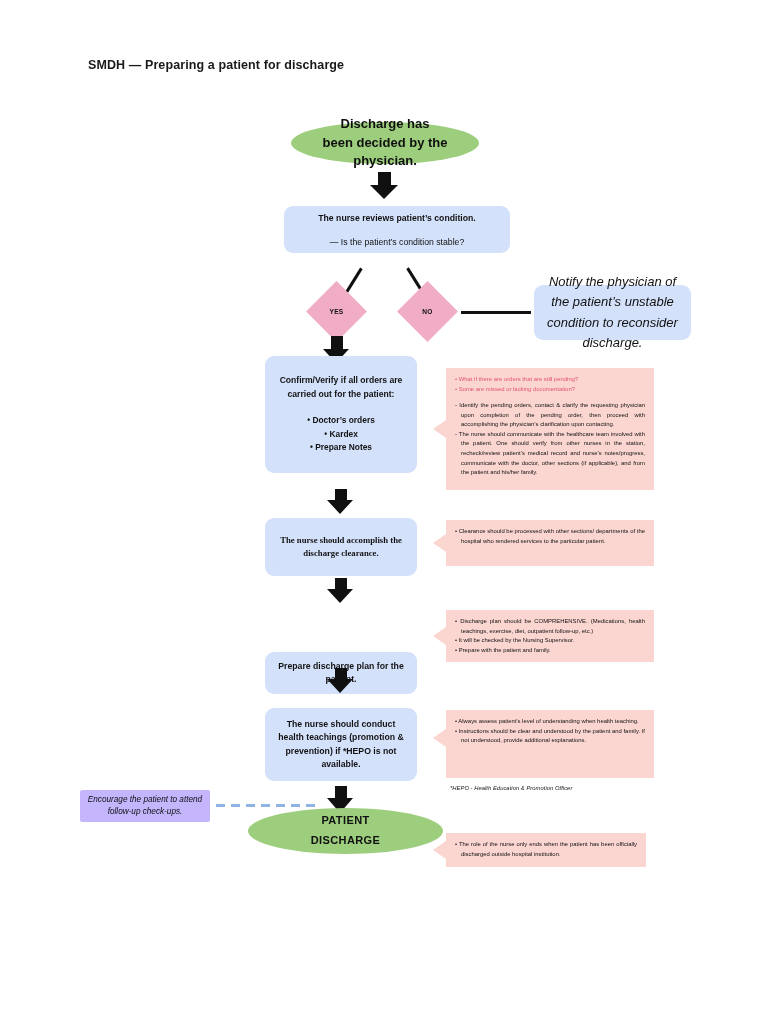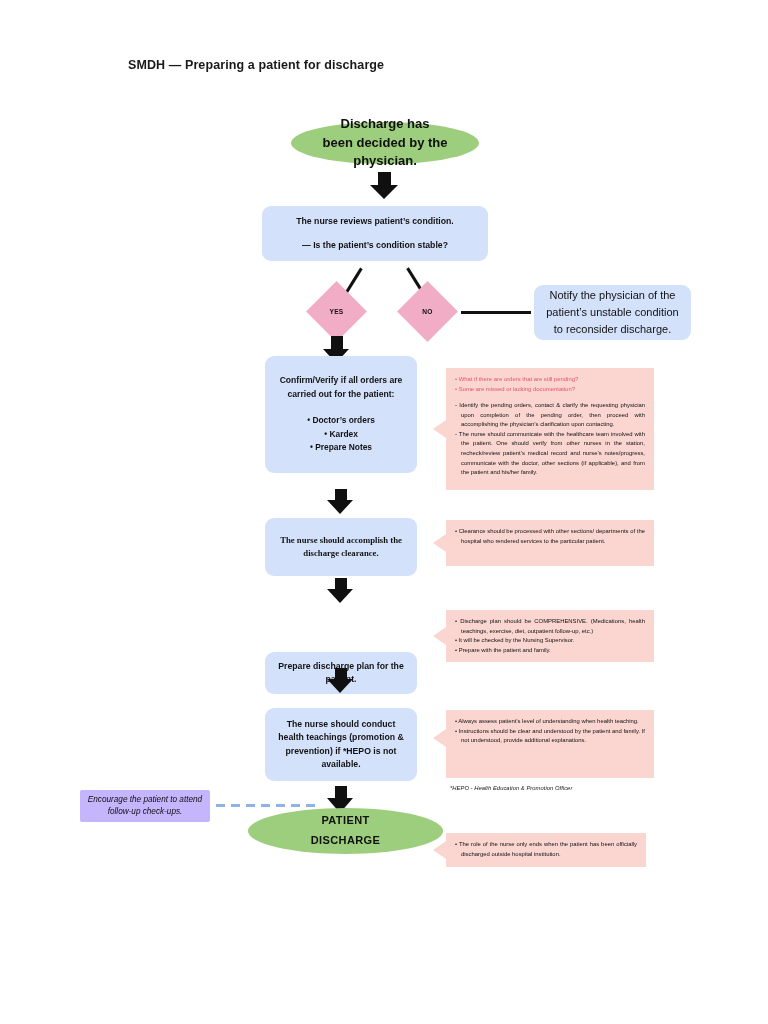--- a/index.html
+++ b/index.html
@@ -24,21 +24,20 @@
   .abs { position: absolute; box-sizing: border-box; }
 
   
   .doc-title {
     left: 88px;
     top: 58px;
     font-size: 12.5px;
     font-weight: bold;
     letter-spacing: 0.1px;
     color: #1a1a1a;
-    margin-left: 40px;
   }
 
   
   .ellipse {
     background: #9DCE7D;
     border-radius: 50%;
     display: flex;
     align-items: center;
     justify-content: center;
     text-align: center;
@@ -67,28 +66,29 @@
     flex-direction: column;
     align-items: center;
     justify-content: center;
     text-align: center;
     font-weight: bold;
     font-size: 8.7px;
     line-height: 1.5;
     color: #121212;
     padding: 6px 10px;
   }
-  .box-review   { left: 262px; top: 206px; width: 226px; height: 55px; }
-  .box-review .q { font-weight: bold; margin-top: 11px; }
+  .box-review   { left: 284px; top: 206px; width: 226px; height: 47px; justify-content: space-between; }
+  .box-review .q { font-weight: normal; margin-top: 11px; }
 
   .box-notify {
     left: 534px; top: 285px; width: 157px; height: 55px;
     font-weight: normal;
-    font-size: 11px;
+    font-size: 13px;
     line-height: 1.55;
+    font-style: italic;
   }
 
   .box-confirm  { left: 265px; top: 356px; width: 152px; height: 117px; font-size: 8.6px; }
   .box-confirm .hdr { line-height: 1.55; }
   .box-confirm .bullets {
     margin-top: 13px;
     font-size: 8.4px;
     line-height: 1.62;
     font-weight: bold;
   }

